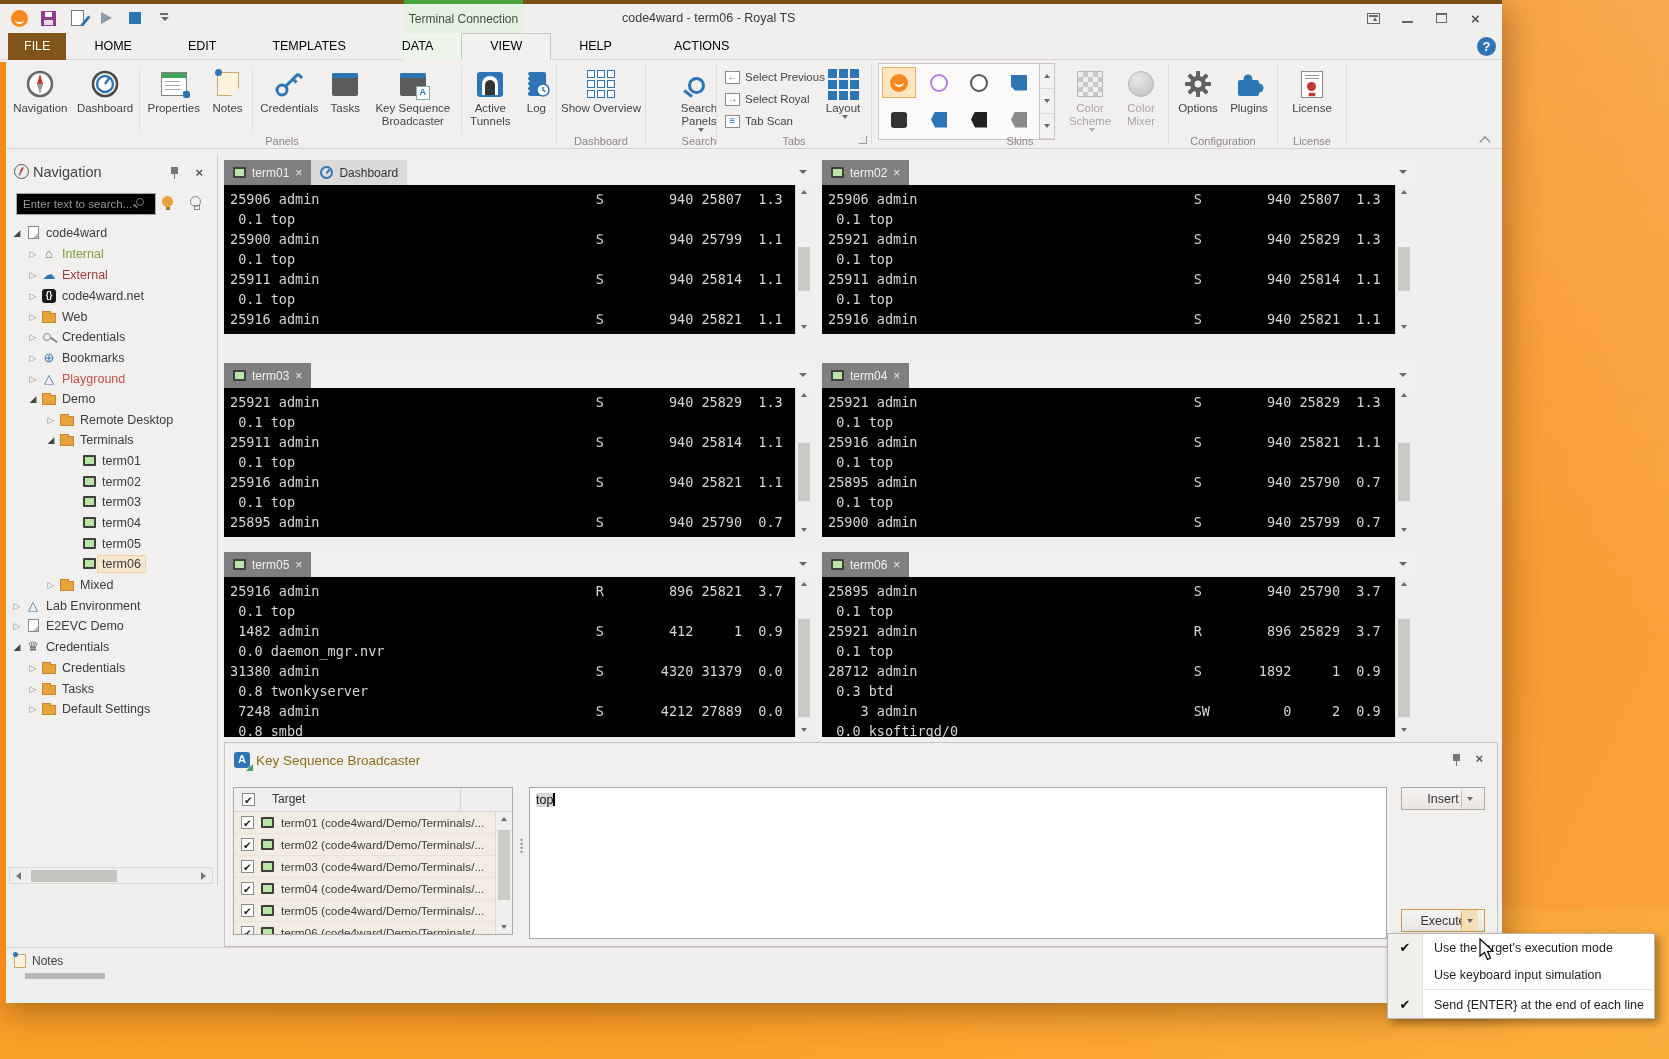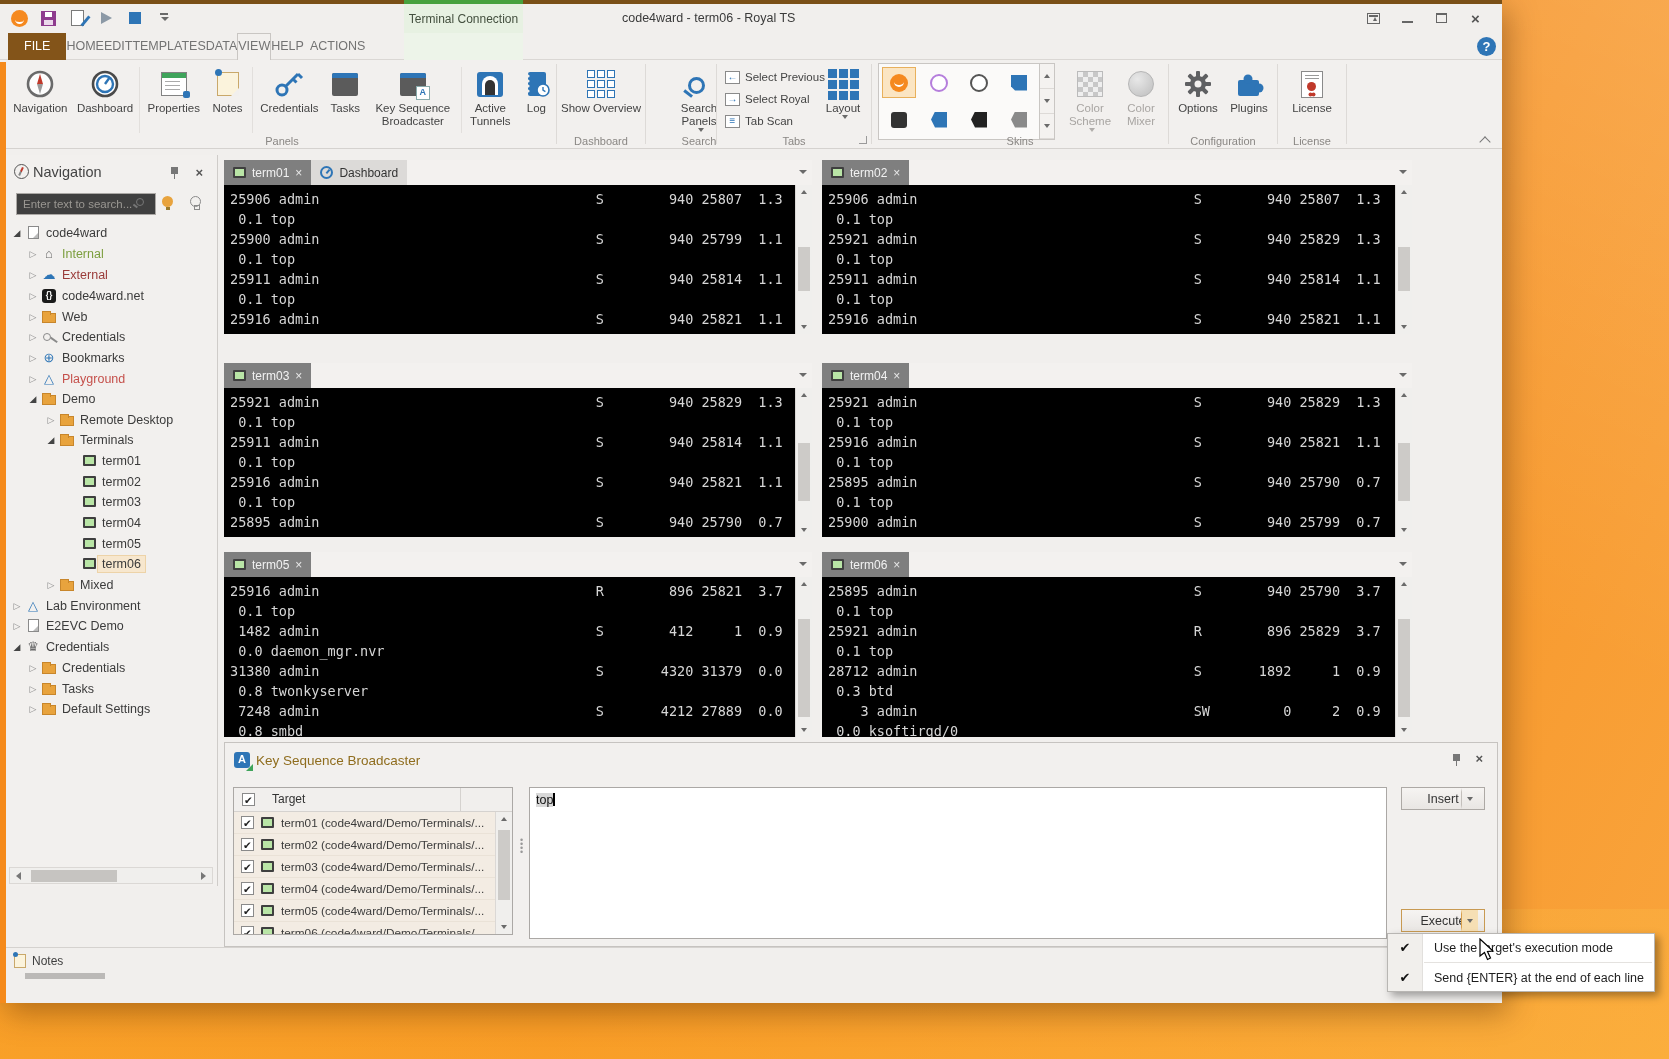--- a/index.html
+++ b/index.html
@@ -38,21 +38,21 @@
 .rbx{width:13px;height:11px;border:1.3px solid #666;position:relative}
 .rbx::before{content:"";position:absolute;left:1px;top:1px;right:1px;height:2px;background:#666}
 .rbx::after{content:"";position:absolute;left:4.5px;top:3px;border-left:2.5px solid transparent;border-right:2.5px solid transparent;border-bottom:4px solid #666}
 .mini{width:11px;height:1px;border-bottom:2px solid #666;margin-top:8px}
 .maxi{width:11px;height:10px;border:1.4px solid #666;border-top-width:2.6px}
 .clo{font-size:15px;font-weight:bold;color:#555}
 
 .mtabs{position:absolute;left:0;top:33px;width:100%;height:27px;border-bottom:1px solid #DAD7D4}
 .greenzone{position:absolute;left:404px;top:0;width:119px;height:27px;background:#EDF4E9}
 .mrow{position:absolute;left:0;top:0;display:flex;height:27px;align-items:stretch}
-.mtab{padding:0 0;line-height:26px;font-size:12.5px;color:#737373}
+.mtab{padding:0 28px;line-height:26px;font-size:12.5px;color:#000000}
 .mtab.file{background:#835419;color:#fff;margin-left:8px;padding:0 16px}
 .mtab.active{background:#F2F0EE;border:1px solid #C9C6C3;border-bottom:none;line-height:25px}
 .helpq{position:absolute;right:6px;top:4px;width:19px;height:19px;border-radius:50%;background:#2E75B6;color:#fff;font-size:13px;font-weight:bold;text-align:center;line-height:19px}
 
 .ribbon{position:absolute;left:0;top:60px;width:100%;height:89px;background:#F2F0EE;border-bottom:1px solid #D5D2CF}
 .rgroup{position:absolute;top:0;height:88px}
 .glabel{position:absolute;bottom:1px;left:0;width:100%;text-align:center;font-size:11px;color:#8A8784}
 .gsep{position:absolute;top:4px;width:1px;height:80px;background:#DDDAD7}
 .isep{width:1px;height:66px;background:#E2DFDC;margin:4px 2px 0}
 .rrow{display:flex;align-items:flex-start;height:72px;padding-top:3px}
@@ -108,21 +108,21 @@
 
 .nav{position:absolute;left:6px;top:155px;width:212px;height:731px;background:#F2F0EE;border-right:1px solid #CFCCC9}
 .navhead{position:absolute;left:0;top:6px;width:100%;height:24px}
 .navtitle{position:absolute;left:27px;top:3px;font-size:14.5px;color:#444}
 .compass{position:absolute;left:8px;top:3px;width:15px;height:15px;border:1.6px solid #555;border-radius:50%}
 .compass::after{content:"";position:absolute;left:5px;top:1.5px;width:2.4px;height:9px;background:linear-gradient(#C0392B 50%,#888 50%);transform:rotate(25deg)}
 .pin{position:relative;width:9px;height:12px}
 .pin::before{content:"";position:absolute;left:1px;top:0;width:7px;height:7px;background:#777}
 .pin::after{content:"";position:absolute;left:4px;top:7px;width:1.4px;height:5px;background:#777}
 .navx{font-size:13px;color:#555;font-weight:bold}
-.searchbox{position:absolute;left:10px;top:38px;width:140px;height:22px;background:#404040;border:1px solid #ABA8A5;font-size:11.5px;color:#8a8a8a;padding:0 20px 0 6px}
+.searchbox{position:absolute;left:10px;top:38px;width:140px;height:22px;background:#000000;border:1px solid #ABA8A5;font-size:11.5px;color:#8a8a8a;padding:0 20px 0 6px}
 .searchbox::placeholder{color:#9a9792}
 .magsm{position:absolute;left:130px;top:43px;width:8px;height:8px;border:1.6px solid #777;border-radius:50%}
 .magsm::after{content:"";position:absolute;left:-4px;bottom:-2px;width:5px;height:1.6px;background:#777;transform:rotate(38deg)}
 .ti{position:absolute;left:0;height:21px;width:100%;display:flex;align-items:center;font-size:12.5px;color:#3b3b3b}
 .exp{width:14px;text-align:center;font-size:9px;color:#8a8a8a;flex:none}
 .exp.op{color:#444}
 .tic{width:18px;flex:none;display:flex;align-items:center;justify-content:center}
 .tl{padding:1px 4px;white-space:nowrap}
 .tl.sel{background:#F7E7CE;outline:1px solid #EDD3A8}
 .c-green{color:#7C9E3E}.c-dred{color:#9A3B39}.c-red{color:#C5504B}
@@ -1000,20 +1000,23 @@
   </div>
 </div>
 
 <div class="leftstrip"></div>
 
 <div class="popup">
   <div class="pitem">
       <span class="chk">✔</span>
       <span class="ptxt">Use the target's execution mode</span>
     </div>
+  <div class="pitem">
+      <span class="ptxt">Use keyboard input simulation</span>
+    </div>
   <div class="psep"></div>
   <div class="pitem">
       <span class="chk">✔</span>
       <span class="ptxt">Send {ENTER} at the end of each line</span>
     </div>
 </div>
 
 <div class="mcursor">
   <svg width="18" height="24">
       <path d="M3 1 L3 18 L7.5 14.5 L10.5 21.5 L13.5 20 L10.5 13.5 L16 13 Z" fill="#fff" stroke="#000" stroke-width="1.2"></path>

